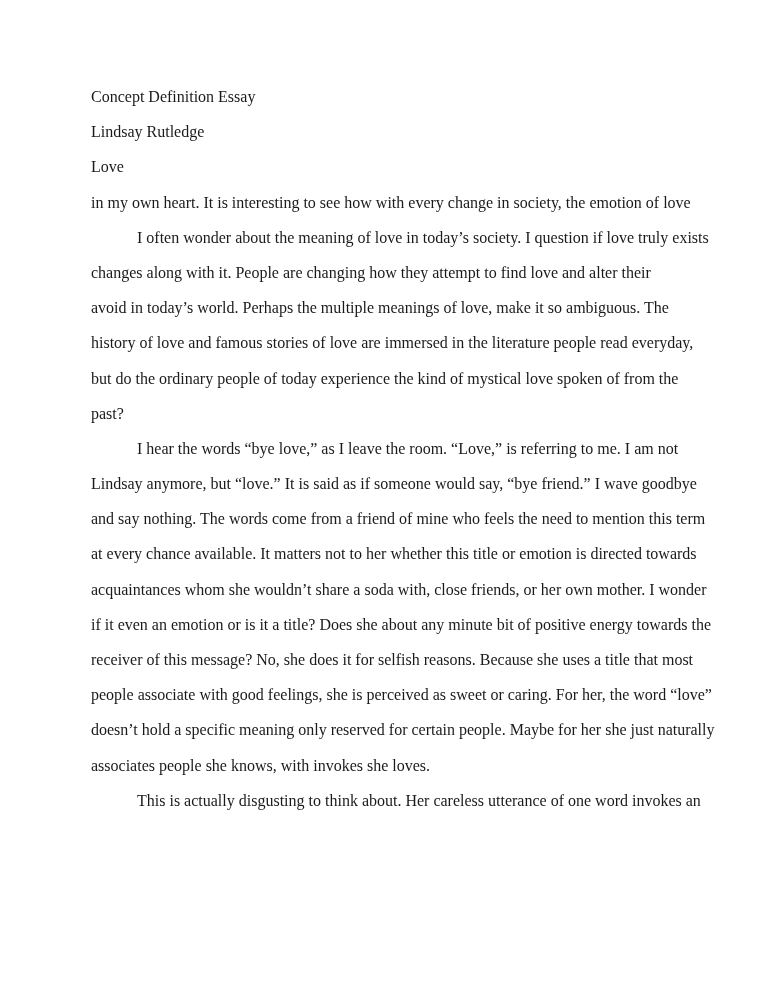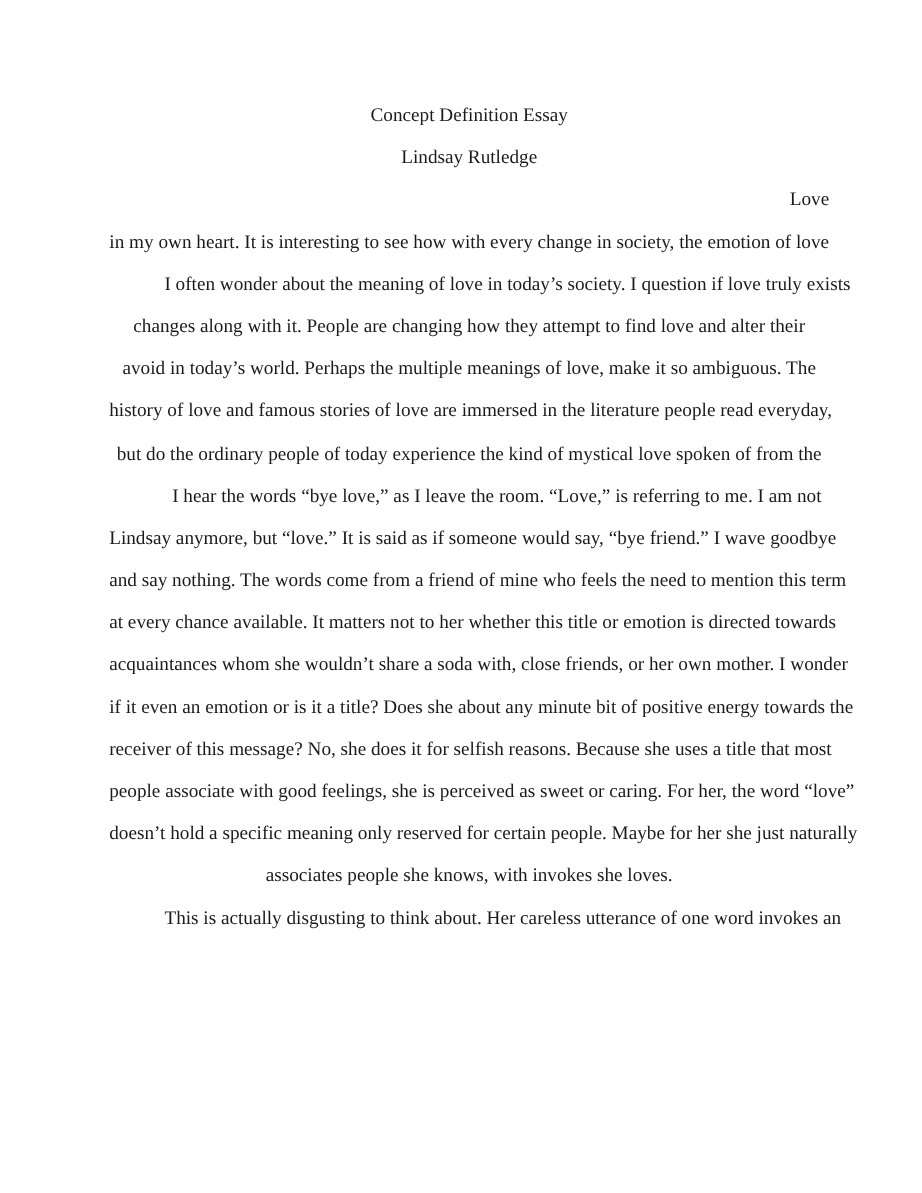--- a/index.html
+++ b/index.html
@@ -27,47 +27,47 @@
       top: 79px;
       width: 600px;
       font-family: "Liberation Serif", serif;
       font-size: 16px;
       color: #1a1a1a;
     }
     .line {
       height: 35.2px;
       line-height: 35.2px;
       white-space: nowrap;
-      text-align: center;
     }
     .indent {
       padding-left: 46px;
     }
     .center {
-      text-align: right;
+      text-align: left;
       width: 600px;
       padding-left: 0;
     }
   </style>
 </head>
 <body>
 
 <div class="page">
   <div class="content">
     <div class="line">Concept Definition Essay</div>
     <div class="line">Lindsay Rutledge</div>
     <div class="line center">Love</div>
 
     <div>
       <div class="line">in my own heart. It is interesting to see how with every change in society, the emotion of love</div>
       <div class="line indent">I often wonder about the meaning of love in today’s society. I question if love truly exists</div>
       <div class="line">changes along with it. People are changing how they attempt to find love and alter their</div>
       <div class="line">avoid in today’s world. Perhaps the multiple meanings of love, make it so ambiguous. The</div>
       <div class="line">history of love and famous stories of love are immersed in the literature people read everyday,</div>
       <div class="line">but do the ordinary people of today experience the kind of mystical love spoken of from the</div>
+      <div class="line">past?</div>
     </div>
 
     <div>
       <div class="line indent">I hear the words “bye love,” as I leave the room. “Love,” is referring to me. I am not</div>
       <div class="line">Lindsay anymore, but “love.” It is said as if someone would say, “bye friend.” I wave goodbye</div>
       <div class="line">and say nothing. The words come from a friend of mine who feels the need to mention this term</div>
       <div class="line">at every chance available. It matters not to her whether this title or emotion is directed towards</div>
       <div class="line">acquaintances whom she wouldn’t share a soda with, close friends, or her own mother. I wonder</div>
       <div class="line">if it even an emotion or is it a title? Does she about any minute bit of positive energy towards the</div>
       <div class="line">receiver of this message? No, she does it for selfish reasons. Because she uses a title that most</div>

